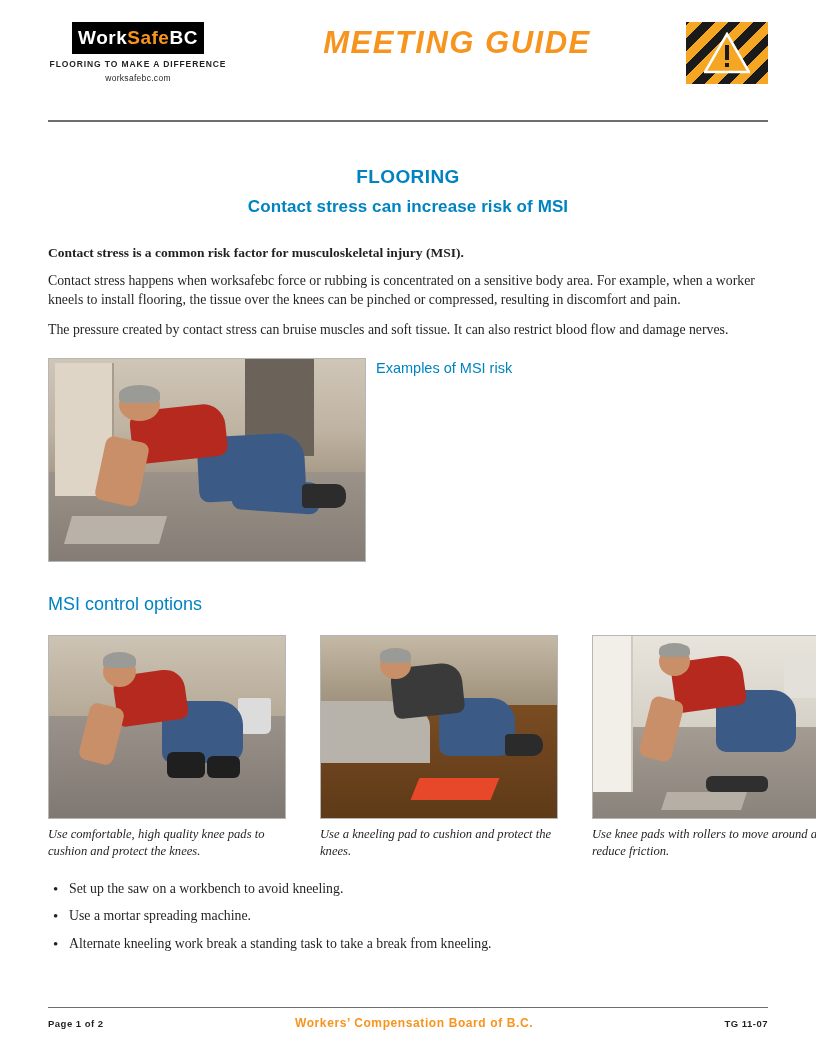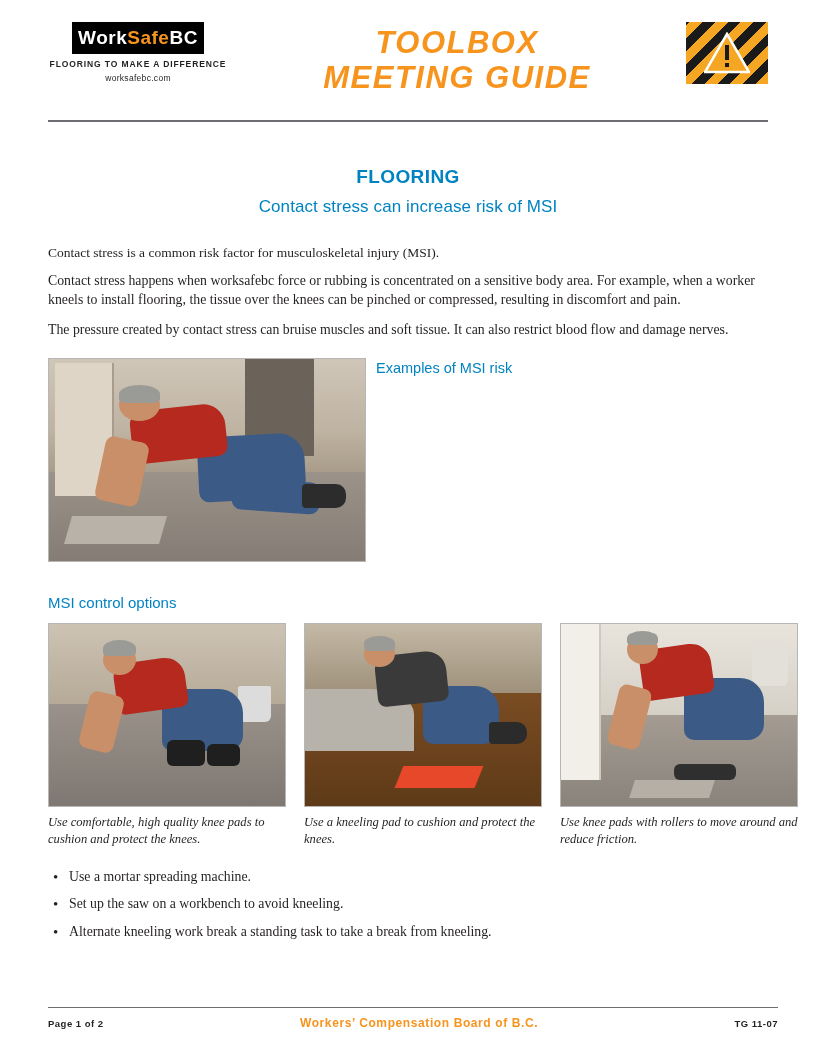--- a/index.html
+++ b/index.html
@@ -106,31 +106,31 @@
     font-family: "Liberation Sans", sans-serif;
     font-weight: bold;
     font-size: 19px;
     color: #0083c1;
     margin-top: 44px;
     letter-spacing: 0.4px;
   }
   .doc-subtitle {
     text-align: center;
     font-family: "Liberation Sans", sans-serif;
-    font-weight: normal;
+    font-weight: bold;
     font-size: 17px;
     color: #0083c1;
     margin-top: 9px;
     letter-spacing: 0.1px;
   }
 
   
   .lead {
     font-family: "Liberation Serif", serif;
-    font-weight: normal;
+    font-weight: bold;
     font-size: 13.5px;
     margin-top: 28px;
   }
   p.body {
     font-size: 13.8px;
     line-height: 1.37;
     margin: 11px 0 0 0;
     text-align: left;
   }
 
@@ -174,28 +174,28 @@
     content: "\2022";
     position: absolute;
     left: 4px;
     top: -1px;
     font-size: 15px;
   }
 
   
   .controls-heading {
     font-family: "Liberation Sans", sans-serif;
-    font-size: 15px;
+    font-size: 18px;
     color: #0083c1;
     margin-top: 32px;
   }
   .photo-row {
     display: flex;
-    gap: 18px;
-    margin-top: 12px;
+    gap: 34px;
+    margin-top: 20px;
   }
   .photo-cell {
     width: 238px;
   }
   .photo-thumb {
     width: 236px;
     height: 182px;
     border: 1px solid #b6b6b6;
     position: relative;
     overflow: hidden;
@@ -216,21 +216,21 @@
     font-size: 13.8px;
   }
   ul.bullets.bottom li:before {
     left: 5px;
   }
 
   
   .footer {
     position: absolute;
     left: 48px;
-    right: 38px;
+    right: 48px;
     bottom: 26px;
     margin-top: 19px;
   }
   .footer-rule {
     border-top: 1.5px solid #6d6e71;
     margin-bottom: 8px;
   }
   .footer-row {
     display: flex;
     align-items: baseline;
@@ -445,21 +445,20 @@
 
     <div class="logo-block">
       <div class="logo-bar">
         <span class="work">Work</span><span class="safe">Safe</span><span class="bc">BC</span>
       </div>
       <div class="logo-tag">FLOORING TO MAKE A DIFFERENCE</div>
       <div class="logo-url">worksafebc.com</div>
     </div>
 
     <div class="header-title">
-      <div>TOOLBOX</div>
       <div>MEETING GUIDE</div>
     </div>
 
     <div class="hazard-icon">
       <svg width="46" height="42" viewBox="0 0 46 42" aria-hidden="true">
         <polygon points="23,2 45,40 1,40" fill="#f5a623" stroke="#ffffff" stroke-width="2.5"></polygon>
         <rect x="21" y="13" width="4" height="15" fill="#1a1a1a"></rect>
         <rect x="21" y="31" width="4" height="4" fill="#1a1a1a"></rect>
       </svg>
     </div>
@@ -540,22 +539,22 @@
         <div class="ph p-head skin"></div>
         <div class="ph p-hair hair"></div>
         <div class="ph roller"></div>
         <div class="ph tile"></div>
       </div>
       <div class="caption">Use knee pads with rollers to move around and reduce friction.</div>
     </div>
   </div>
 
   <ul class="bullets bottom">
+    <li>Set up the saw on a workbench to avoid kneeling.</li>
     <li>Use a mortar spreading machine.</li>
-    <li>Set up the saw on a workbench to avoid kneeling.</li>
     <li>Alternate kneeling work break a standing task to take a break from kneeling.</li>
   </ul>
 
   <div class="footer">
     <div class="footer-rule"></div>
     <div class="footer-row">
       <div class="footer-left">Page 1 of 2</div>
       <div class="footer-center">Workers’ Compensation Board of B.C.</div>
       <div class="footer-right">TG 11-07</div>
     </div>

